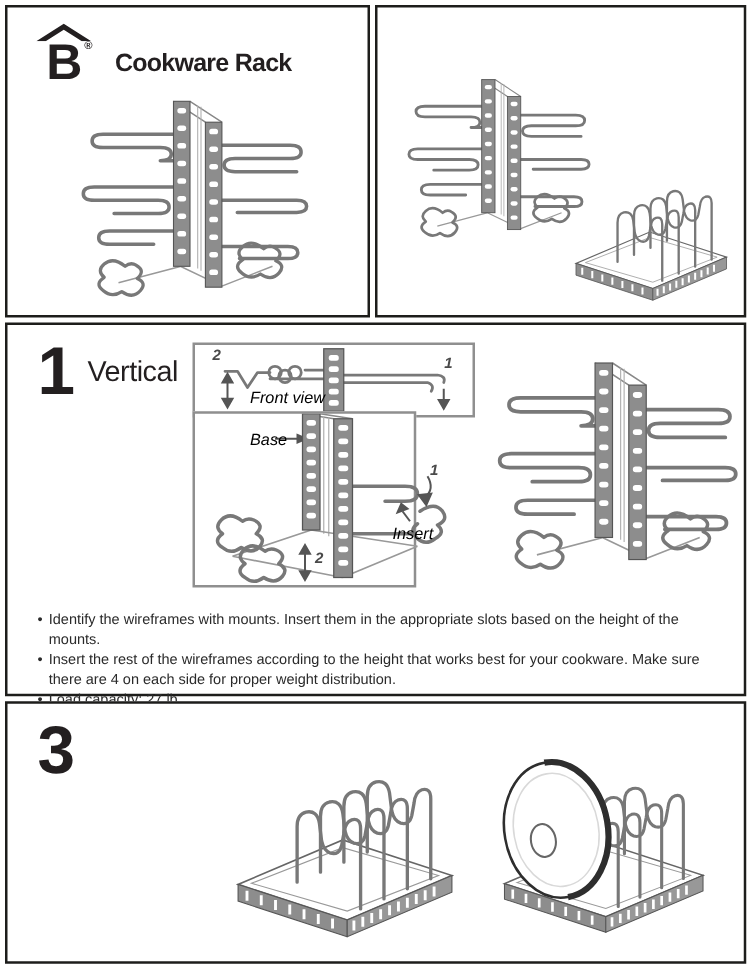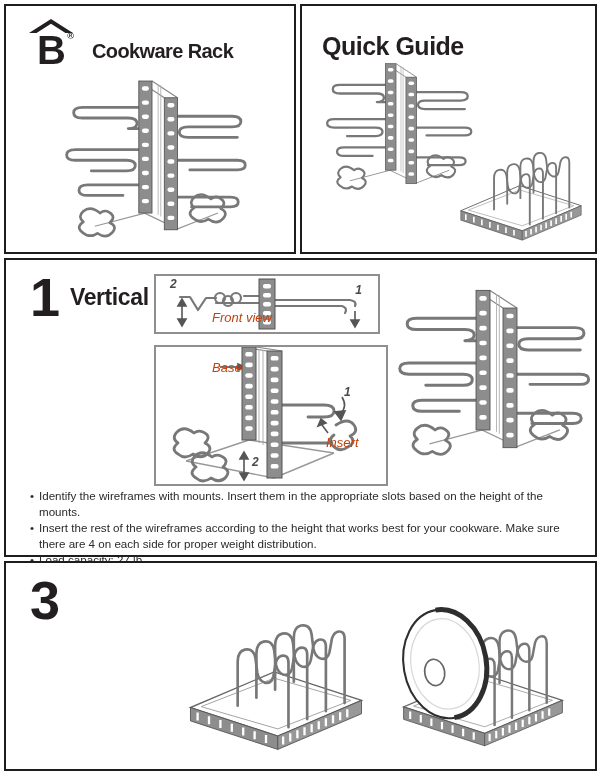--- a/index.html
+++ b/index.html
@@ -12,26 +12,26 @@
   #box-bot{left:4px;top:561px;width:593px;height:210px;}
 
   .brand{position:absolute;left:20px;top:12px;display:flex;align-items:flex-end;gap:16px;}
   .logo{position:relative;display:flex;flex-direction:column;align-items:center;width:50px;}
   .logo-b{font-size:40px;font-weight:800;line-height:.88;letter-spacing:-1px;}
   .reg{position:absolute;right:2px;top:13px;font-size:9px;font-weight:700;}
   .product-title{font-size:20px;font-weight:800;letter-spacing:-.6px;padding-bottom:5px;}
   .qg-title{position:absolute;left:20px;top:26px;font-size:25px;font-weight:800;letter-spacing:-.5px;}
 
   .step-num{position:absolute;font-size:54px;font-weight:800;line-height:1;letter-spacing:-2px;}
-  .step-title{position:absolute;font-size:23px;font-weight:700;letter-spacing:-.4px;}
+  .step-title{position:absolute;font-size:23px;font-weight:400;letter-spacing:-.4px;}
 
   .inset{position:absolute;border:2px solid #8f8f8f;background:#fff;box-sizing:border-box;}
   .ill{position:absolute;}
   .callout{position:absolute;font-style:italic;color:#4a4a4a;font-size:12px;font-weight:600;}
-  .caption{position:absolute;font-style:italic;color:#c2410c;font-size:13px;margin-left:12px;}
+  .caption{position:absolute;font-style:italic;color:#000000;font-size:13px;}
 
   .bullets{position:absolute;left:24px;top:228px;width:552px;font-size:11.6px;line-height:1.38;color:#2a2a2a;}
   .b-row{display:flex;}
   .b-dot{width:9px;flex:none;}
 </style>
 </head>
 <body>
 
 <svg width="0" height="0" style="position:absolute" aria-hidden="true">
   <defs>
@@ -193,21 +193,20 @@
         <span class="reg">®</span>
       </div>
       <div class="product-title">Cookware Rack</div>
     </div>
     <svg class="ill" style="left:26px;top:68px" width="240" height="176" viewBox="0 0 230 200">
         <use href="#sym-vrack"></use>
       </svg>
   </section>
 
   <section class="box" id="box-tr">
-    <div class="qg-title">Quick Guide</div>
     <svg class="ill" style="left:4px;top:52px" width="180" height="142" viewBox="0 0 230 200">
         <use href="#sym-vrack"></use>
       </svg>
     <svg class="ill" style="left:150px;top:118px" width="138" height="122" viewBox="0 0 220 178">
         <use href="#sym-hrack"></use>
       </svg>
   </section>
 
   <section class="box" id="box-mid">
     <div class="step-num" style="left:24px;top:10px">1</div>
@@ -215,21 +214,21 @@
 
     <div class="inset" style="left:148px;top:14px;width:226px;height:60px">
       <svg width="221" height="56" viewBox="0 0 221 56" style="display:block">
           <use href="#sym-frontview"></use>
         </svg>
       <span class="callout" style="left:14px;top:1px">2</span>
       <span class="callout" style="right:16px;top:7px">1</span>
       <span class="caption" style="left:44px;top:34px">Front view</span>
     </div>
 
-    <div class="inset" style="left:148px;top:85px;width:234px;height:141px">
+    <div class="inset" style="left:148px;top:69px;width:179px;height:141px">
       <svg width="221" height="137" viewBox="0 0 221 137" style="display:block">
           <use href="#sym-detail"></use>
         </svg>
       <span class="caption" style="left:44px;top:13px">Base</span>
       <span class="callout" style="left:188px;top:38px">1</span>
       <span class="caption" style="left:158px;top:88px">Insert</span>
       <span class="callout" style="left:96px;top:108px">2</span>
     </div>
 
     <svg class="ill" style="left:377px;top:12px" width="214" height="208" viewBox="0 0 230 200">

